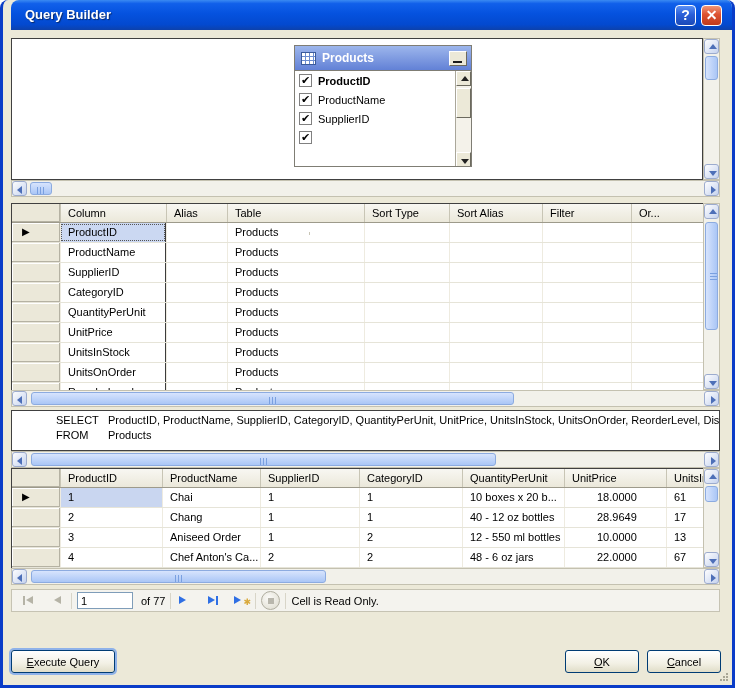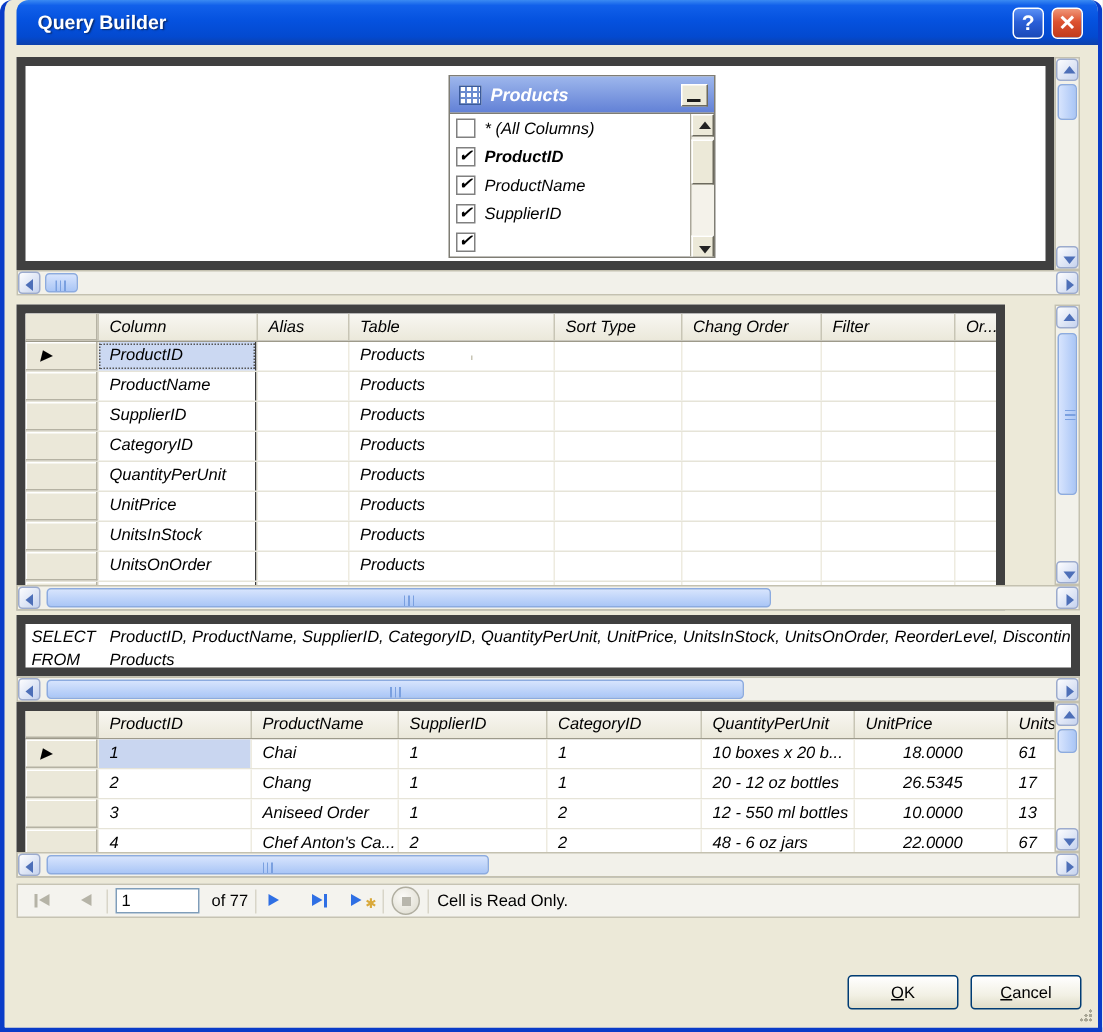--- a/index.html
+++ b/index.html
@@ -14,21 +14,21 @@
     position:absolute; left:-3px; top:0; width:735px; height:30px;
     background:linear-gradient(180deg,#3a8af2 0%,#1160ea 12%,#0552df 45%,#0349cf 82%,#0d41ab 100%);
     border-radius:8px 8px 0 0; color:#fff;margin-left:11px;
   }
   #titlebar .title { position:absolute; left:14px; top:7px; font-size:13px; font-weight:bold; text-shadow:1px 1px 1px #0a2a6a; }
   .cap-btn { position:absolute; top:5px; width:21px; height:21px; border:1px solid #fff; border-radius:4px;
     color:#fff; font-weight:bold; font-size:14px; text-align:center; line-height:19px; }
   #btn-help  { right:50px; background:linear-gradient(180deg,#5a90f5,#2a5fd8 45%,#1a49b8); }
   #btn-close { right:24px; background:linear-gradient(180deg,#f09678,#dd5230 45%,#c03a1c); }
   
-  .pane { position:absolute; background:#fff; border:6px solid #404040;font-style:italic; }
+  .pane { position:absolute; background:#fff; border:1px solid #404040; }
   
   .sbh { position:absolute; height:17px; background:#f2f1ea; border:1px solid #c4c1b0; }
   .sbv { position:absolute; width:17px;  background:#f2f1ea; border:1px solid #c4c1b0; }
   .sb-btn { position:absolute; width:15px; height:15px; border:1px solid #9cabce; border-radius:3px;
     background:linear-gradient(135deg,#fdfdfe,#dce4f5 60%,#c6d3ef); }
   .tri { position:absolute; width:0; height:0; }
   .t-left  { left:4px; top:3.5px; border:4px solid transparent; border-right:5px solid #4d6fb8; border-left:0; }
   .t-right { left:6px; top:3.5px; border:4px solid transparent; border-left:5px solid #4d6fb8; border-right:0; }
   .t-up    { left:3.5px; top:4px; border:4px solid transparent; border-bottom:5px solid #4d6fb8; border-top:0; }
   .t-down  { left:3.5px; top:6px; border:4px solid transparent; border-top:5px solid #4d6fb8; border-bottom:0; }
@@ -59,41 +59,41 @@
   .fieldrow.bold .lbl { font-weight:bold; }
   
   .csb { position:absolute; right:0; top:0; width:16px; height:96px; background:#f4f2ea; border-left:1px solid #aaa79a; }
   .csb-btn { position:absolute; left:0; width:15px; height:15px; background:#ece9d8;
     border:1px solid #fff; border-right-color:#6c6a5e; border-bottom-color:#6c6a5e; }
   .csb .t-up   { border-bottom-color:#222; }
   .csb .t-down { border-top-color:#222; }
   .csb-thumb { position:absolute; left:0; top:17px; width:15px; height:30px; background:#ece9d8;
     border:1px solid #fff; border-right-color:#6c6a5e; border-bottom-color:#6c6a5e; }
   
-  #grid { left:8px; top:203px; width:659px; height:204px; overflow:hidden; }
+  #grid { left:8px; top:203px; width:709px; height:204px; overflow:hidden; }
   .ghead { display:flex; height:19px; background:linear-gradient(180deg,#f8f7f2,#ebe8da); border-bottom:1px solid #9d9a8b; }
   .ghead .hc { font-size:11px; padding:3px 0 0 7px; border-left:1px solid #c8c5b5; white-space:nowrap; overflow:hidden; }
   .ghead .hc:first-child { border-left:none; }
   .grow { display:flex; height:20px; border-bottom:1px solid #e6e4d8; background:#fff; }
   .gc { font-size:11px; padding:3px 0 0 7px; border-left:1px solid #eeebe0; white-space:nowrap; overflow:hidden; }
   .rowhdr { width:48px; background:#ebe8d9; border-right:1px solid #b5b2a3; border-bottom:1px solid #b5b2a3;
     box-shadow:inset 1px 1px 0 #fff; position:relative; }
   .marker { position:absolute; left:10px; top:3px; font-size:10px; color:#000; }
   .c-col{width:106px;} .c-alias{width:61px;} .c-table{width:82px;} .c-out{width:55px;margin-top:28px;}
   .c-st{width:85px;} .c-so{width:93px;} .c-f{width:89px;} .c-or{flex:1;}
   .c-col.divider { border-right:1px solid #3c3c3c; }
   .sel-cell { background:#cbd8f2; outline:1px dotted #555; outline-offset:-2px; }
   .outbox { width:13px; height:13px; border:1px solid #5a7d6a; background:#fff; margin:3px auto 0;
     font-size:11px; line-height:12px; text-align:center; color:#1da11d; font-weight:bold; padding:0; }
   .c-out { padding:0; }
   #grid-vsb { left:700px; top:203px; height:187px; }
   #grid-hsb { left:8px; top:390px; width:709px; }
   
   #sql { left:8px; top:410px; width:709px; height:41px; font-size:11px; overflow:hidden; }
-  .sqlline { display:flex; white-space:nowrap; padding-top:3px; }
+  .sqlline { display:flex; white-space:nowrap; padding-top:3px;padding-left:40px; }
   .sqlkw { width:56px; padding-left:4px; flex:none; }
   #sql-hsb { left:8px; top:451px; width:709px; }
   
   #results { left:8px; top:468px; width:709px; height:117px; overflow:hidden; }
   .r-pid{width:102px;} .r-pname{width:98px;} .r-sid{width:99px;} .r-cid{width:103px;}
   .r-qpu{width:102px;} .r-up{width:102px;padding-left:32px;} .r-uis{flex:1;}
   #results-vsb { left:700px; top:468px; height:100px; }
   #results-hsb { left:8px; top:568px; width:709px; }
   
   #nav { position:absolute; left:8px; top:589px; width:709px; height:23px; background:#f4f3ee;
@@ -139,24 +139,20 @@
   <div class="pane" id="diagram-canvas">
     <div id="tablewin">
       <div id="tablewin-header">
         <span class="tbl-icon"></span>
         <span class="t">Products</span>
         <div class="minbtn">
             <span class="bar"></span>
           </div>
       </div>
       <div id="tablewin-body">
-        <div class="fieldrow">
-          <span class="cb"></span>
-          <span class="lbl">* (All Columns)</span>
-        </div>
         <div class="fieldrow bold">
           <span class="cb">✔</span>
           <span class="lbl">ProductID</span>
         </div>
         <div class="fieldrow">
           <span class="cb">✔</span>
           <span class="lbl">ProductName</span>
         </div>
         <div class="fieldrow">
           <span class="cb">✔</span>
@@ -201,21 +197,21 @@
   </div>
 
   <div class="pane" id="grid">
     <div class="ghead">
       <div class="rowhdr" style="box-shadow:none"></div>
       <div class="hc c-col">Column</div>
       <div class="hc c-alias">Alias</div>
       <div class="hc c-table">Table</div>
       <div class="hc c-out">Output</div>
       <div class="hc c-st">Sort Type</div>
-      <div class="hc c-so">Chang Order</div>
+      <div class="hc c-so">Sort Alias</div>
       <div class="hc c-f">Filter</div>
       <div class="hc c-or">Or...</div>
     </div>
 
     <div class="grow">
       <div class="rowhdr">
           <span class="marker">▶</span>
         </div>
       <div class="gc c-col divider sel-cell">ProductID</div>
       <div class="gc c-alias"></div>
@@ -382,22 +378,22 @@
       <div class="gc r-qpu">10 boxes x 20 b...</div>
       <div class="gc r-up">18.0000</div>
       <div class="gc r-uis">61</div>
     </div>
     <div class="grow">
       <div class="rowhdr"></div>
       <div class="gc r-pid">2</div>
       <div class="gc r-pname">Chang</div>
       <div class="gc r-sid">1</div>
       <div class="gc r-cid">1</div>
-      <div class="gc r-qpu">20 - 12 oz bottles</div>
-      <div class="gc r-up">26.5345</div>
+      <div class="gc r-qpu">40 - 12 oz bottles</div>
+      <div class="gc r-up">28.9649</div>
       <div class="gc r-uis">17</div>
     </div>
     <div class="grow">
       <div class="rowhdr"></div>
       <div class="gc r-pid">3</div>
       <div class="gc r-pname">Aniseed Order</div>
       <div class="gc r-sid">1</div>
       <div class="gc r-cid">2</div>
       <div class="gc r-qpu">12 - 550 ml bottles</div>
       <div class="gc r-up">10.0000</div>
@@ -464,17 +460,18 @@
         <span class="star">✱</span>
       </span>
     <span class="nav-sep"></span>
     <span class="stopbtn">
         <span class="sq"></span>
       </span>
     <span class="nav-sep"></span>
     <span>Cell is Read Only.</span>
   </div>
 
+  <button class="xpbtn" id="btn-exec"><span class="u">E</span><span>xecute Query</span></button>
   <button class="xpbtn" id="btn-ok"><span class="u">O</span><span>K</span></button>
   <button class="xpbtn" id="btn-cancel"><span class="u">C</span><span>ancel</span></button>
 
   <div id="grip"></div>
 </div>
 
 </body></html>

